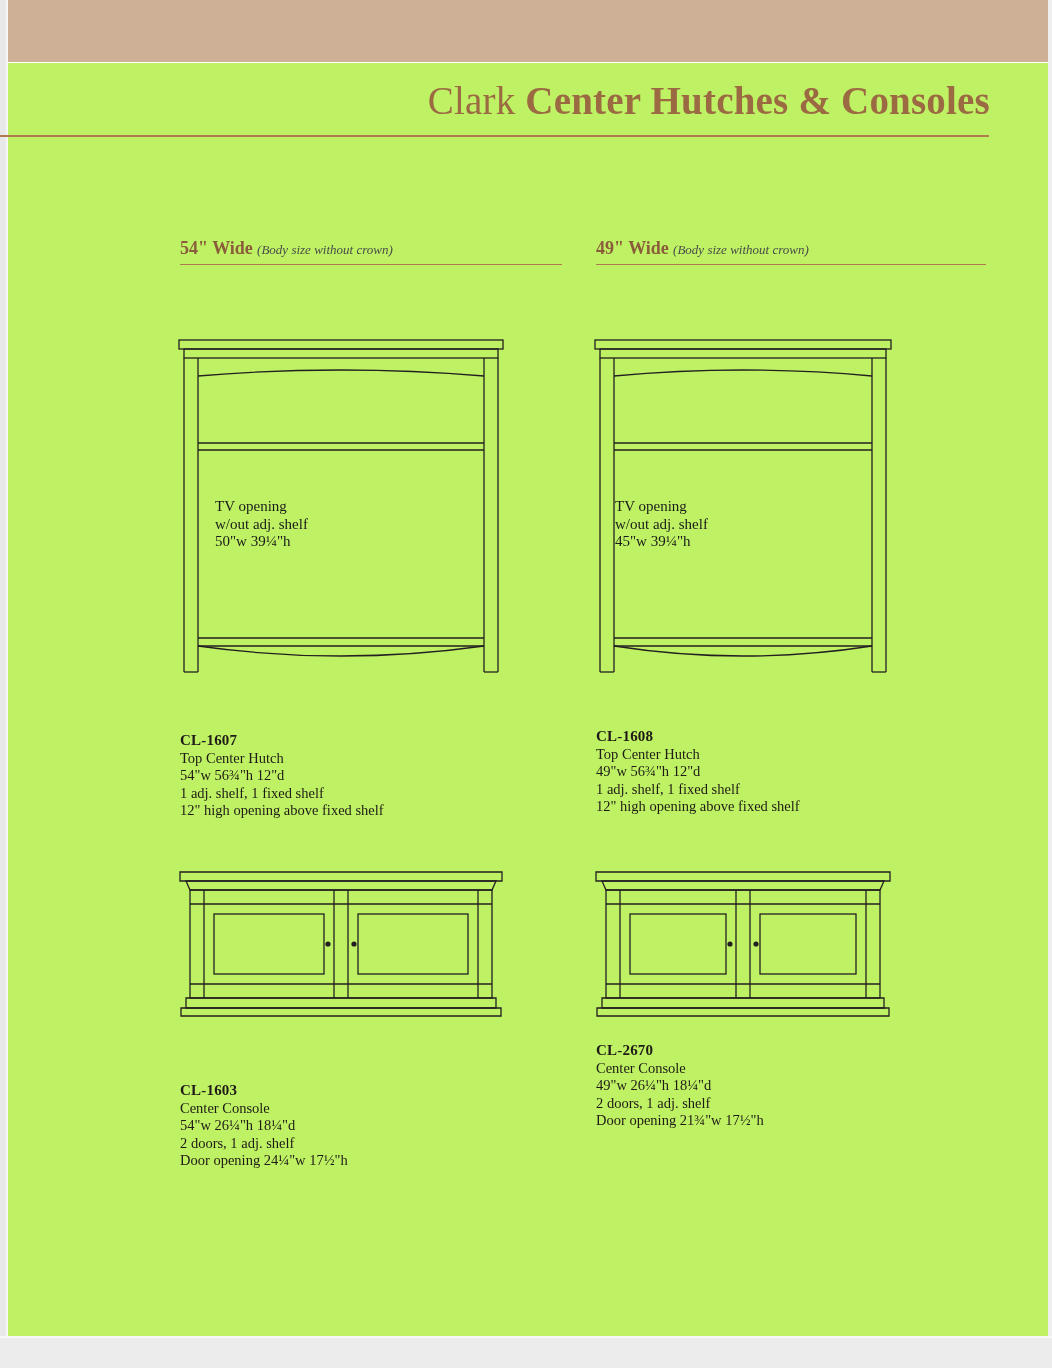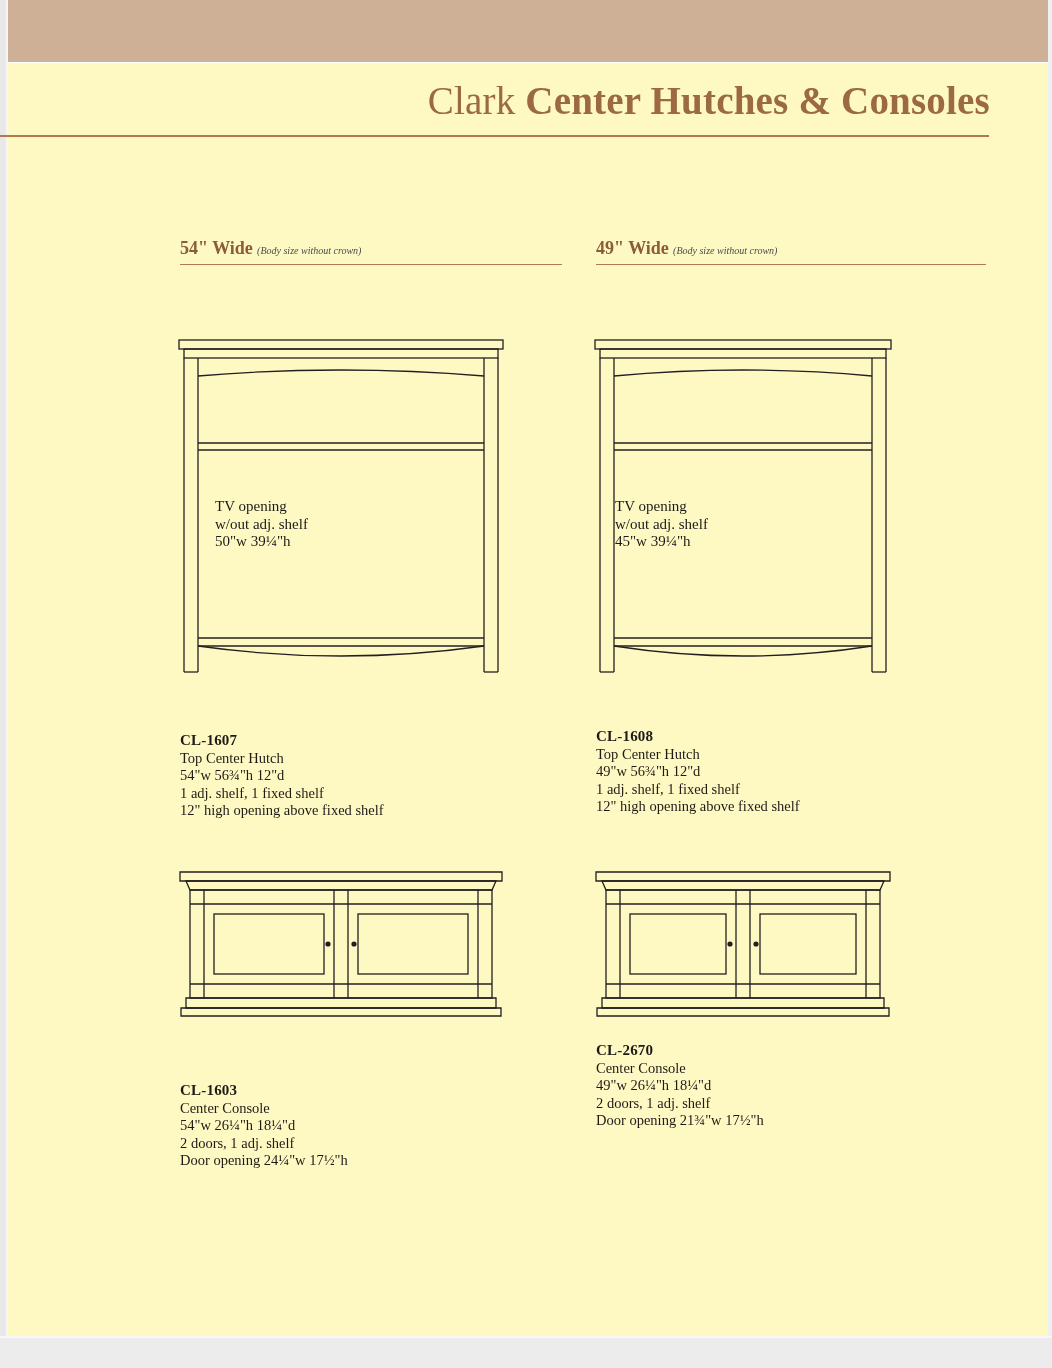--- a/index.html
+++ b/index.html
@@ -14,21 +14,21 @@
     color: #1a1a1a;
     position: relative;
     overflow: hidden;
   }
 
   .page {
     position: absolute;
     left: 0; top: 0;
     width: 1052px;
     height: 1368px;
-    background: #fef9c3;
+    background: #bef264;
   }
 
   
   .top-band {
     position: absolute;
     left: 0; top: 0;
     width: 1052px;
     height: 62px;
     background: #cdb096;
   }
@@ -109,21 +109,21 @@
     font-size: 17px;
     color: #8a5c39;
     white-space: nowrap;
   }
   .col-heading .size {
     font-weight: bold;
     font-size: 18px;
   }
   .col-heading .note {
     font-style: italic;
-    font-size: 10px;
+    font-size: 13px;
     color: #4a4a4a;
   }
   .heading-rule {
     position: absolute;
     height: 1px;
     background: #b07a4e;
   }
 
   
   .caption {

